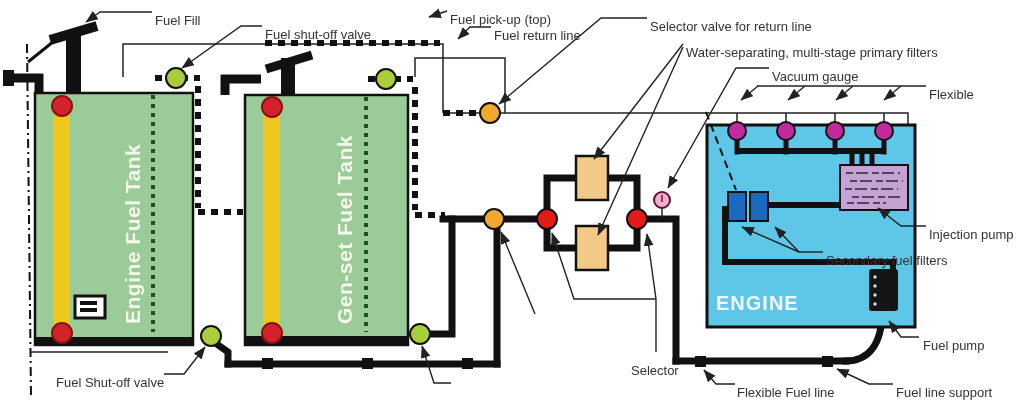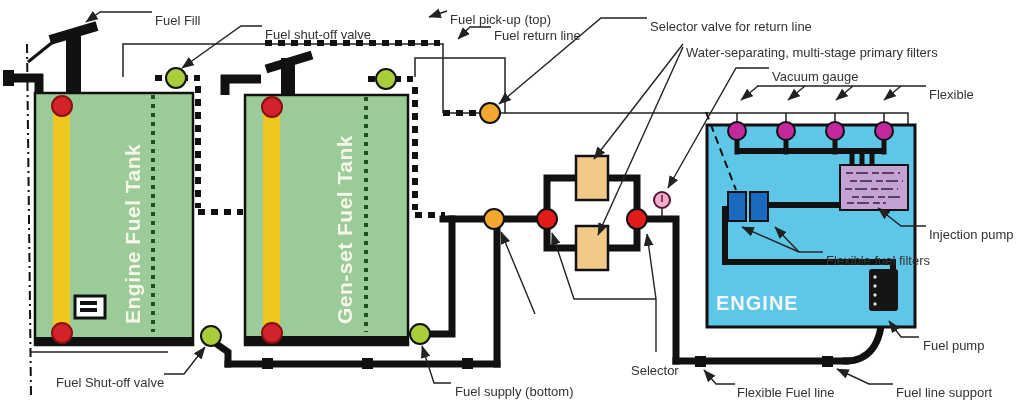--- a/index.html
+++ b/index.html
@@ -214,21 +214,20 @@
 
 <div class="lbl" style="left:155px;top:5px">Fuel Fill</div>
 <div class="lbl" style="left:265px;top:19px">Fuel shut-off valve</div>
 <div class="lbl" style="left:450px;top:4px">Fuel pick-up (top)</div>
 <div class="lbl" style="left:494px;top:20px">Fuel return line</div>
 <div class="lbl" style="left:686px;top:37px">Water-separating, multi-stage primary filters</div>
 <div class="lbl" style="left:650px;top:11px">Selector valve for return line</div>
 <div class="lbl" style="left:772px;top:61px">Vacuum gauge</div>
 <div class="lbl" style="left:929px;top:79px">Flexible</div>
 <div class="lbl" style="left:929px;top:219px">Injection pump</div>
-<div class="lbl" style="left:826px;top:245px">Flexible fuel filters</div>
+<div class="lbl" style="left:826px;top:245px">Secondary fuel filters</div>
 <div class="lbl" style="left:923px;top:330px">Fuel pump</div>
 <div class="lbl" style="left:631px;top:355px">Selector</div>
-<div class="lbl" style="left:455px;top:376px">Fuel supply (bottom)</div>
 <div class="lbl" style="left:737px;top:377px">Flexible Fuel line</div>
 <div class="lbl" style="left:896px;top:377px">Fuel line support</div>
 <div class="lbl" style="left:56px;top:367px">Fuel Shut-off valve</div>
 
 </div>
 
 </body></html>

